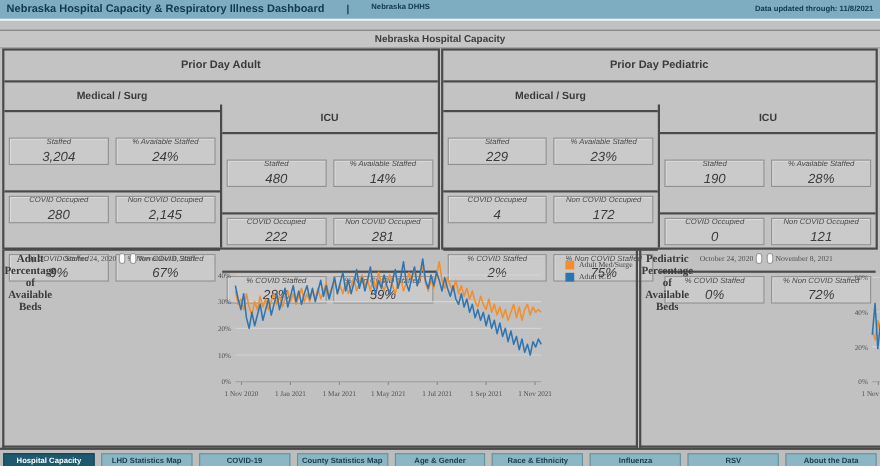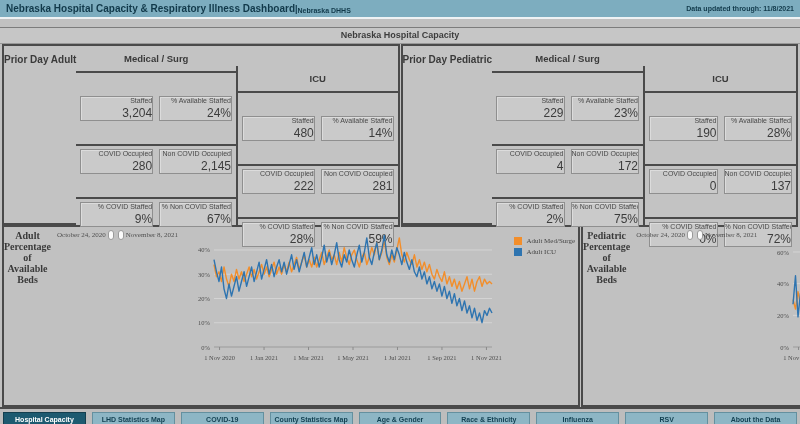--- a/index.html
+++ b/index.html
@@ -2,47 +2,47 @@
 <html><head>
 <meta charset="utf-8">
 <style>
   * { box-sizing: border-box; margin: 0; padding: 0; }
   html,body { width:800px; height:424px; overflow:hidden; }
   body { background:#c1c1c1; font-family:"Liberation Sans", sans-serif; }
 
   
   .topbar { height:19px; background:#7dadbf; display:flex; align-items:center;
             justify-content:space-between; padding:0 6px; border-bottom:2px solid #eef2f4; }
-  .topbar-left { display:flex; align-items:flex-end; gap:0; color:#11394a; }
+  .topbar-left { display:flex; align-items:flex-start; gap:20px; color:#11394a; }
   .topbar-title { font-size:10px; font-weight:bold; }
   .topbar-sep { font-size:9px; font-weight:bold; }
   .topbar-sub { font-size:7px; font-weight:bold; }
   .topbar-updated { font-size:7px; font-weight:bold; color:#11394a; }
 
   
   .section-bar { margin-top:8px; background:#c6c6c6; border-top:1px solid #7c7c7c;
                  border-bottom:1px solid #989898; text-align:center; padding:2px 0 3px;
                  font-size:9px; font-weight:bold; color:#3d3d3d; }
 
   
   .panels { display:flex; height:183px; margin:0 2px; }
-  .panel { flex:1; border:2px solid #4a4a4a; display:flex; flex-direction:row; background:#c3c3c3; }
+  .panel { flex:1; border:2px solid #4a4a4a; display:flex; flex-direction:column; background:#c3c3c3; }
   .panel + .panel { border-left-width:2px; margin-left:1px; }
   .panel-header { text-align:center; font-weight:bold; font-size:10px; color:#3a3a3a;
                   padding:8px 0; border-bottom:2px solid #4a4a4a; }
   .panel-groups { flex:1; display:flex; min-height:0; }
   .group { flex:1; display:flex; flex-direction:column; min-width:0;gap:20px; }
   .group + .group { border-left:2px solid #4a4a4a;margin-top:20px; }
   .subheader { text-align:center; font-weight:bold; font-size:9.5px; color:#3a3a3a;
                padding:7px 0; border-bottom:2px solid #4a4a4a; }
   .stat-row { flex:1; display:flex; padding:1px; }
   .stat-row + .stat-row { border-top:2px solid #4a4a4a; }
   .stat-box { flex:1; margin:2px 3px; background:#cacaca; border:1px solid #8f8f8f;
               box-shadow: inset 1px 1px 0 #dcdcdc; display:flex; flex-direction:column;
-              justify-content:center; text-align:right; overflow:hidden; }
+              justify-content:center; text-align:center; overflow:hidden;font-style:italic; }
   .stat-label { font-size:7px; color:#4a4a4a; white-space:nowrap; }
   .stat-value { font-size:12px; color:#3c3c3c; margin-top:2px; }
 
   
   .charts { display:flex; height:180px; margin:0 2px; }
   .chart-box { flex:1; border:2px solid #4a4a4a; border-top:none; position:relative;
                display:flex; flex-direction:row;font-family:Liberation Serif, serif; }
   .chart-box + .chart-box { margin-left:1px; }
   .chart-title { text-align:center; font-weight:bold; font-size:10px; color:#3a3a3a; padding:3px 0 0; }
   .slider-row { display:flex; align-items:center; padding:1px 6px 0; height:14px; }
@@ -199,21 +199,21 @@
               <div class="stat-value">28%</div>
             </div>
           </div>
           <div class="stat-row">
             <div class="stat-box">
               <div class="stat-label">COVID Occupied</div>
               <div class="stat-value">0</div>
             </div>
             <div class="stat-box">
               <div class="stat-label">Non COVID Occupied</div>
-              <div class="stat-value">137</div>
+              <div class="stat-value">121</div>
             </div>
           </div>
           <div class="stat-row">
             <div class="stat-box">
               <div class="stat-label">% COVID Staffed</div>
               <div class="stat-value">0%</div>
             </div>
             <div class="stat-box">
               <div class="stat-label">% Non COVID Staffed</div>
               <div class="stat-value">72%</div>

